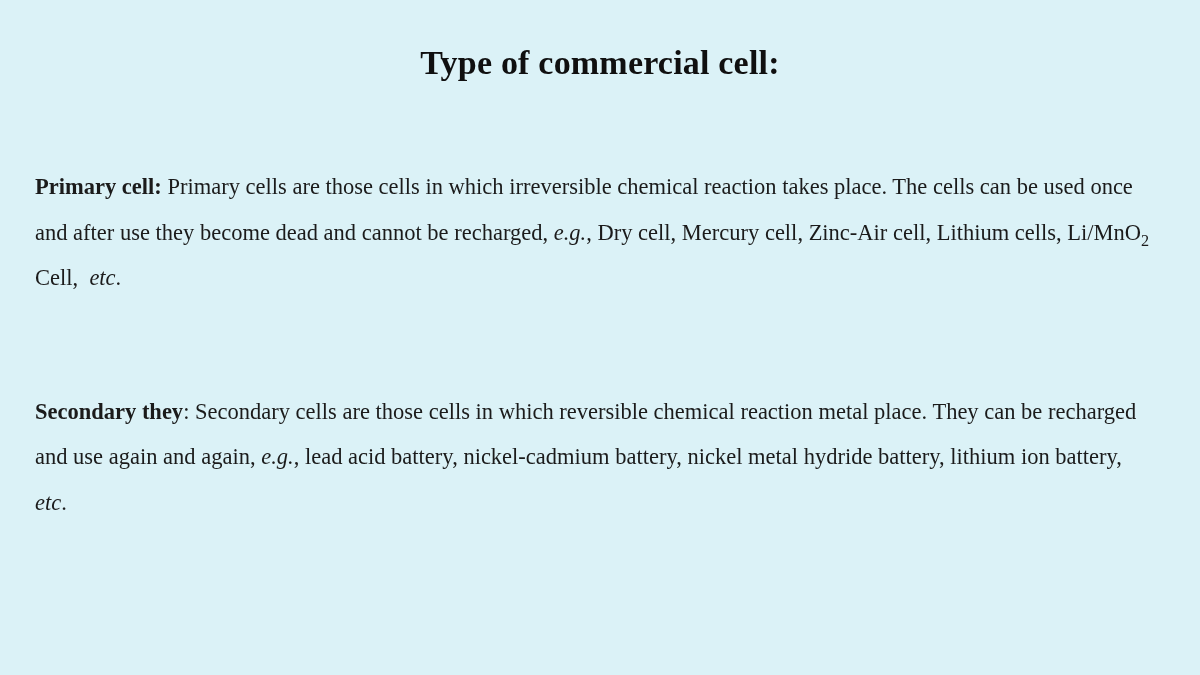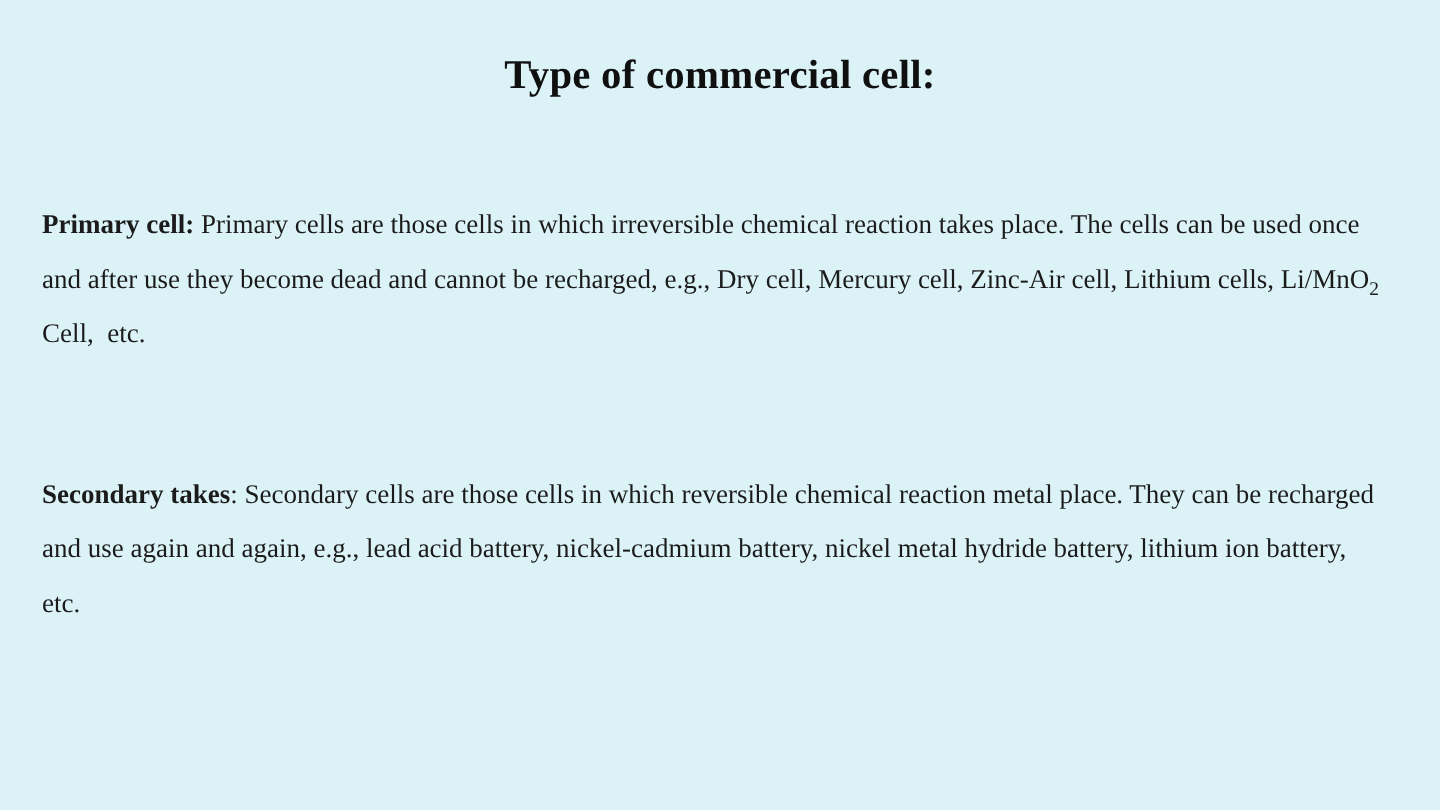--- a/index.html
+++ b/index.html
@@ -37,29 +37,29 @@
   .content p {
     margin: 0 0 88px 0;
     font-size: 22.5px;
     line-height: 45.5px;
     text-align: left;
   }
   .content p:last-child {
     margin-bottom: 0;
   }
   .seg-b { font-weight: bold; }
-  .seg-i { }
+  .seg-i { font-style: italic; }
   .seg-sub {
     vertical-align: sub;
     font-size: 0.72em;
     line-height: 0;
   }
 </style>
 </head>
 <body>
 
 <div class="slide">
   <h1 class="slide-title">Type of commercial cell:</h1>
   <div class="content">
       <p><span class="seg-b">Primary cell:</span><span> Primary cells are those cells in which irreversible chemical reaction takes place. The cells can be used once and after use they become dead and cannot be recharged, </span><span class="seg-i">e.g.</span><span>, Dry cell, Mercury cell, Zinc-Air cell, Lithium cells, Li/MnO</span><span class="seg-sub">2</span><span> Cell, &nbsp;</span><span class="seg-i">etc</span><span>.</span></p>
-      <p><span class="seg-b">Secondary takes</span><span>: Secondary cells are those cells in which reversible chemical reaction metal place. They can be recharged and use again and again, </span><span class="seg-i">e.g.</span><span>, lead acid battery, nickel-cadmium battery, nickel metal hydride battery, lithium ion battery, </span><span class="seg-i">etc</span><span>.</span></p>
+      <p><span class="seg-b">Secondary they</span><span>: Secondary cells are those cells in which reversible chemical reaction metal place. They can be recharged and use again and again, </span><span class="seg-i">e.g.</span><span>, lead acid battery, nickel-cadmium battery, nickel metal hydride battery, lithium ion battery, </span><span class="seg-i">etc</span><span>.</span></p>
     </div>
 </div>
 
 </body></html>

